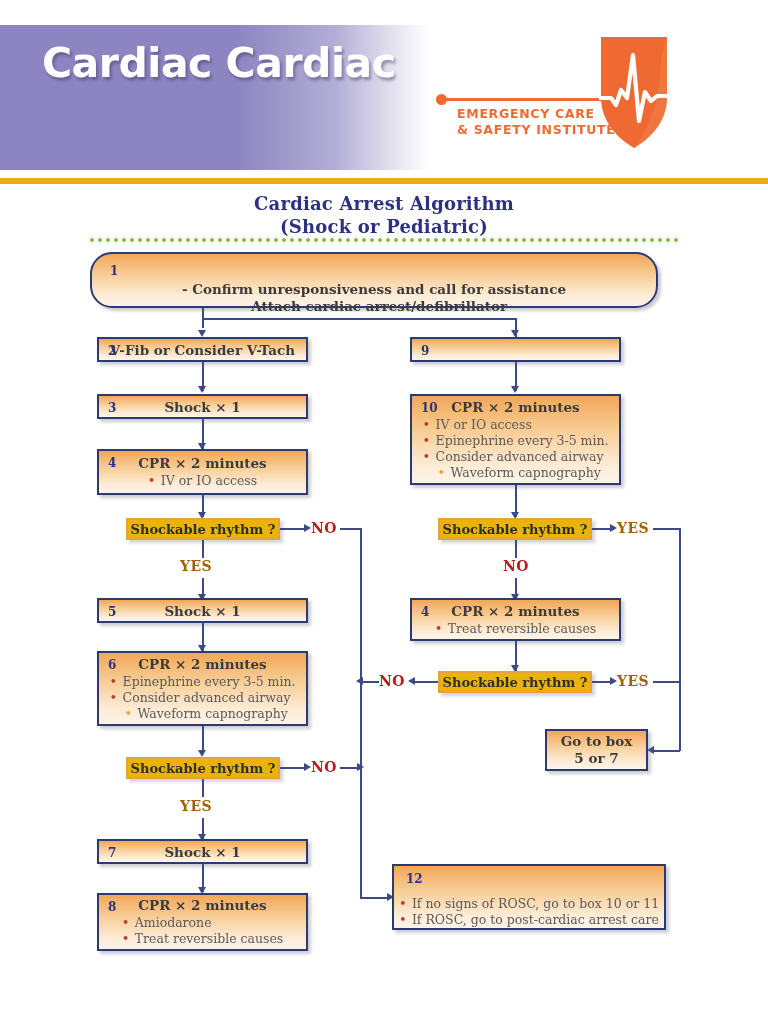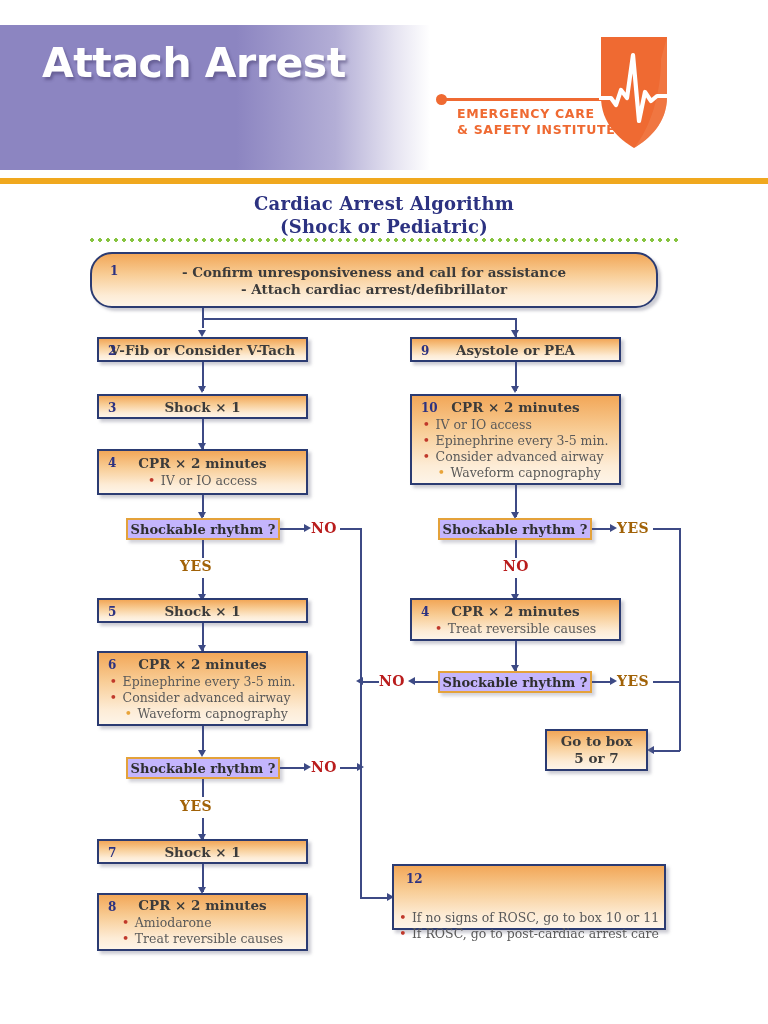--- a/index.html
+++ b/index.html
@@ -48,21 +48,21 @@
   ul.bul{margin:2px 0 0 0;padding:0;list-style:none;}
   ul.bul li{font-family:"DejaVu Serif",serif;font-size:12.5px;color:#5a5a5a;
       line-height:16px;position:relative;padding-left:13px;}
   ul.bul li:before{content:"\2022";position:absolute;left:0;color:#c0392b;font-size:13px;}
   ul.bul li.sub{padding-left:28px;}
   ul.bul li.sub:before{left:15px;color:#e8a43a;}
   .cen{display:flex;flex-direction:column;align-items:center;justify-content:center;height:100%;}
   .cenb{display:inline-block;text-align:left;}
 
   
-  .dec{position:absolute;border:2px solid #e4a23a;background:#c4b5fd;
+  .dec{position:absolute;border:2px solid #e4a23a;background:#eab308;
       box-shadow:3px 3px 3px rgba(130,130,150,.35);box-sizing:border-box;
       display:flex;align-items:center;justify-content:center;
       font-family:"DejaVu Serif",serif;font-weight:bold;font-size:13px;color:#2e2e2e;}
 
   
   .vl{position:absolute;width:1.8px;background:#3d4a85;}
   .hl{position:absolute;height:1.8px;background:#3d4a85;}
   .ar{position:absolute;width:0;height:0;}
   .ar.dn{border-left:4.5px solid transparent;border-right:4.5px solid transparent;border-top:7px solid #3d4a85;}
   .ar.rt{border-top:4.5px solid transparent;border-bottom:4.5px solid transparent;border-left:7px solid #3d4a85;}
@@ -71,21 +71,21 @@
   .lbl{position:absolute;font-family:"DejaVu Serif",serif;font-weight:bold;font-size:14px;letter-spacing:.4px;}
   .lbl.no{color:#b91c1c;}
   .lbl.yes{color:#a16207;}
 </style>
 </head>
 <body>
 
 <div id="header-band"></div>
 
 <div id="header-title">
-  <div>Attach Arrest</div>
+  <div>Cardiac Cardiac</div>
 </div>
 
 <div id="logo">
   <div id="logo-rule"></div>
   <div id="logo-dot"></div>
   <div id="logo-sub">
     <div>EMERGENCY CARE</div>
     <div>&amp; SAFETY INSTITUTE</div>
   </div>
   <svg id="logo-shield" viewBox="0 0 70 115">
@@ -98,21 +98,21 @@
 <div id="rule-gold"></div>
 
 <div id="flow-title">
   <div>Cardiac Arrest Algorithm</div>
   <div>(Shock or Pediatric)</div>
 </div>
 <div id="dotted-line"></div>
 
 <div class="box round" style="left:90px;top:252px;width:568px;height:56px;">
   <div class="boxnum" style="top:10px;left:18px;">1</div>
-  <div class="cen" style="padding-top:1px;">
+  <div class="cen" style="padding-top:18px;">
     <div class="plain">- Confirm unresponsiveness and call for assistance</div>
     <div class="plain">- Attach cardiac arrest/defibrillator</div>
   </div>
 </div>
 
 <div class="vl" style="left:202px;top:308px;height:20px;"></div>
 <div class="hl" style="left:202px;top:318px;width:313px;"></div>
 <div class="vl" style="left:515px;top:318px;height:20px;"></div>
 <div class="ar dn" style="left:198px;top:330px;"></div>
 <div class="ar dn" style="left:511px;top:330px;"></div>
@@ -209,23 +209,20 @@
     <div class="boxhead">CPR × 2 minutes</div>
     <ul class="bul cenb">
       <li>Amiodarone</li>
       <li>Treat reversible causes</li>
     </ul>
   </div>
 </div>
 
 <div class="box" style="left:410px;top:337px;width:211px;height:25px;">
   <div class="boxnum">9</div>
-  <div class="cen">
-      <div class="boxhead">Asystole or PEA</div>
-    </div>
 </div>
 <div class="vl" style="left:515px;top:362px;height:29px;"></div>
 <div class="ar dn" style="left:511px;top:386px;"></div>
 
 <div class="box" style="left:410px;top:394px;width:211px;height:91px;">
   <div class="boxnum">10</div>
   <div class="cen">
     <div class="boxhead">CPR × 2 minutes</div>
     <ul class="bul cenb">
       <li>IV or IO access</li>
@@ -284,19 +281,19 @@
     <div class="plain">5 or 7</div>
   </div>
 </div>
 
 <div class="vl" style="left:360px;top:528px;height:370px;"></div>
 <div class="hl" style="left:360px;top:897px;width:30px;"></div>
 <div class="ar rt" style="left:387px;top:893px;"></div>
 
 <div class="box" style="left:392px;top:864px;width:274px;height:66px;">
   <div class="boxnum" style="left:12px;top:6px;">12</div>
-  <div class="cen" style="padding-top:14px;justify-content:flex-end;">
+  <div class="cen" style="padding-top:14px;">
     <ul class="bul cenb">
       <li>If no signs of ROSC, go to box 10 or 11</li>
       <li>If ROSC, go to post-cardiac arrest care</li>
     </ul>
   </div>
 </div>
 
 </body></html>

